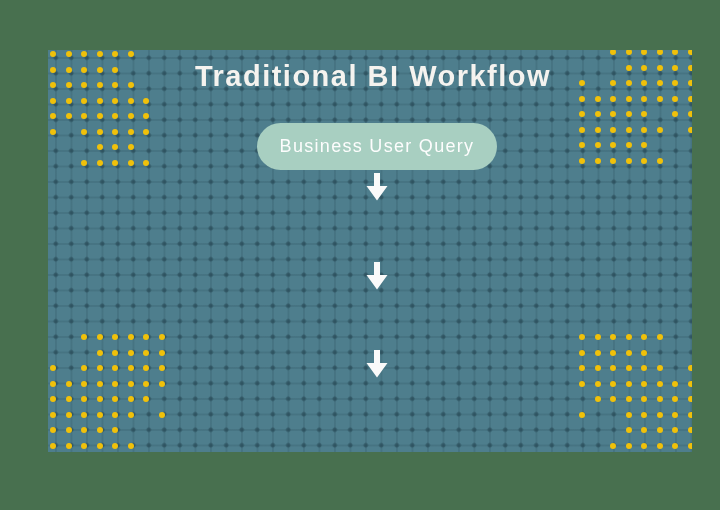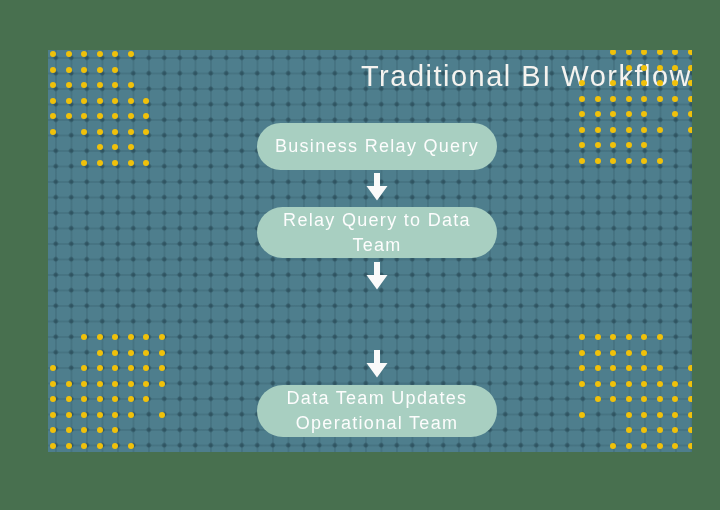--- a/index.html
+++ b/index.html
@@ -24,24 +24,24 @@
       linear-gradient(to bottom, rgba(24, 52, 64, 0.14) 1.5px, rgba(24,52,64,0) 1.5px);
     background-size: 15.5px 15.5px, 15.5px 15.5px, 15.5px 15.5px;
     background-position: 0 0, 7px 0, 0 7px;
     overflow: hidden;
   }
   .title {
     position: absolute;
     top: 8px;
     left: 0;
     width: 100%;
-    text-align: right;
+    text-align: center;
     color: var(--title-text, #f5f3ef);
     font-size: 29px;
-    font-weight: 400;
+    font-weight: 700;
     letter-spacing: 1.5px;
     line-height: 36px;
     padding-left: 6px;
     box-sizing: border-box;
     white-space: nowrap;
   }
   .flow-box {
     position: absolute;
     left: 50%;
     transform: translateX(calc(-50% + 7px));
@@ -85,45 +85,37 @@
     background: var(--dot-yellow, #f0c10a);
   }
 </style>
 </head>
 <body>
 
 <div class="panel">
   <div class="title">Traditional BI Workflow</div>
 
   <div class="flow-box box-1 mint">
-    <span>Business Relay Query</span>
+    <span>Business User Query</span>
   </div>
 
   <svg class="arrow arrow-1" viewBox="0 0 24 28">
     <path d="M9 0 L15 0 L15 13 L22.5 13 L12 27.5 L1.5 13 L9 13 Z"></path>
   </svg>
 
-  <div class="flow-box box-2 mint">
-    <span>Relay Query to Data
-Team</span>
-  </div>
 
   <svg class="arrow arrow-2" viewBox="0 0 24 28">
     <path d="M9 0 L15 0 L15 13 L22.5 13 L12 27.5 L1.5 13 L9 13 Z"></path>
   </svg>
 
 
   <svg class="arrow arrow-3" viewBox="0 0 24 28">
     <path d="M9 0 L15 0 L15 13 L22.5 13 L12 27.5 L1.5 13 L9 13 Z"></path>
   </svg>
 
-  <div class="flow-box box-4 mint">
-    <span>Data Team Updates
-Operational Team</span>
-  </div>
 <div class="dot-grid" style="left: 2px; top: 1px;">
       <div class="dot" style="left: 0px; top: 0px;"></div>
       <div class="dot" style="left: 15.5px; top: 0px;"></div>
       <div class="dot" style="left: 31px; top: 0px;"></div>
       <div class="dot" style="left: 46.5px; top: 0px;"></div>
       <div class="dot" style="left: 62px; top: 0px;"></div>
       <div class="dot" style="left: 77.5px; top: 0px;"></div>
       <div class="dot" style="left: 0px; top: 15.5px;"></div>
       <div class="dot" style="left: 15.5px; top: 15.5px;"></div>
       <div class="dot" style="left: 31px; top: 15.5px;"></div>

